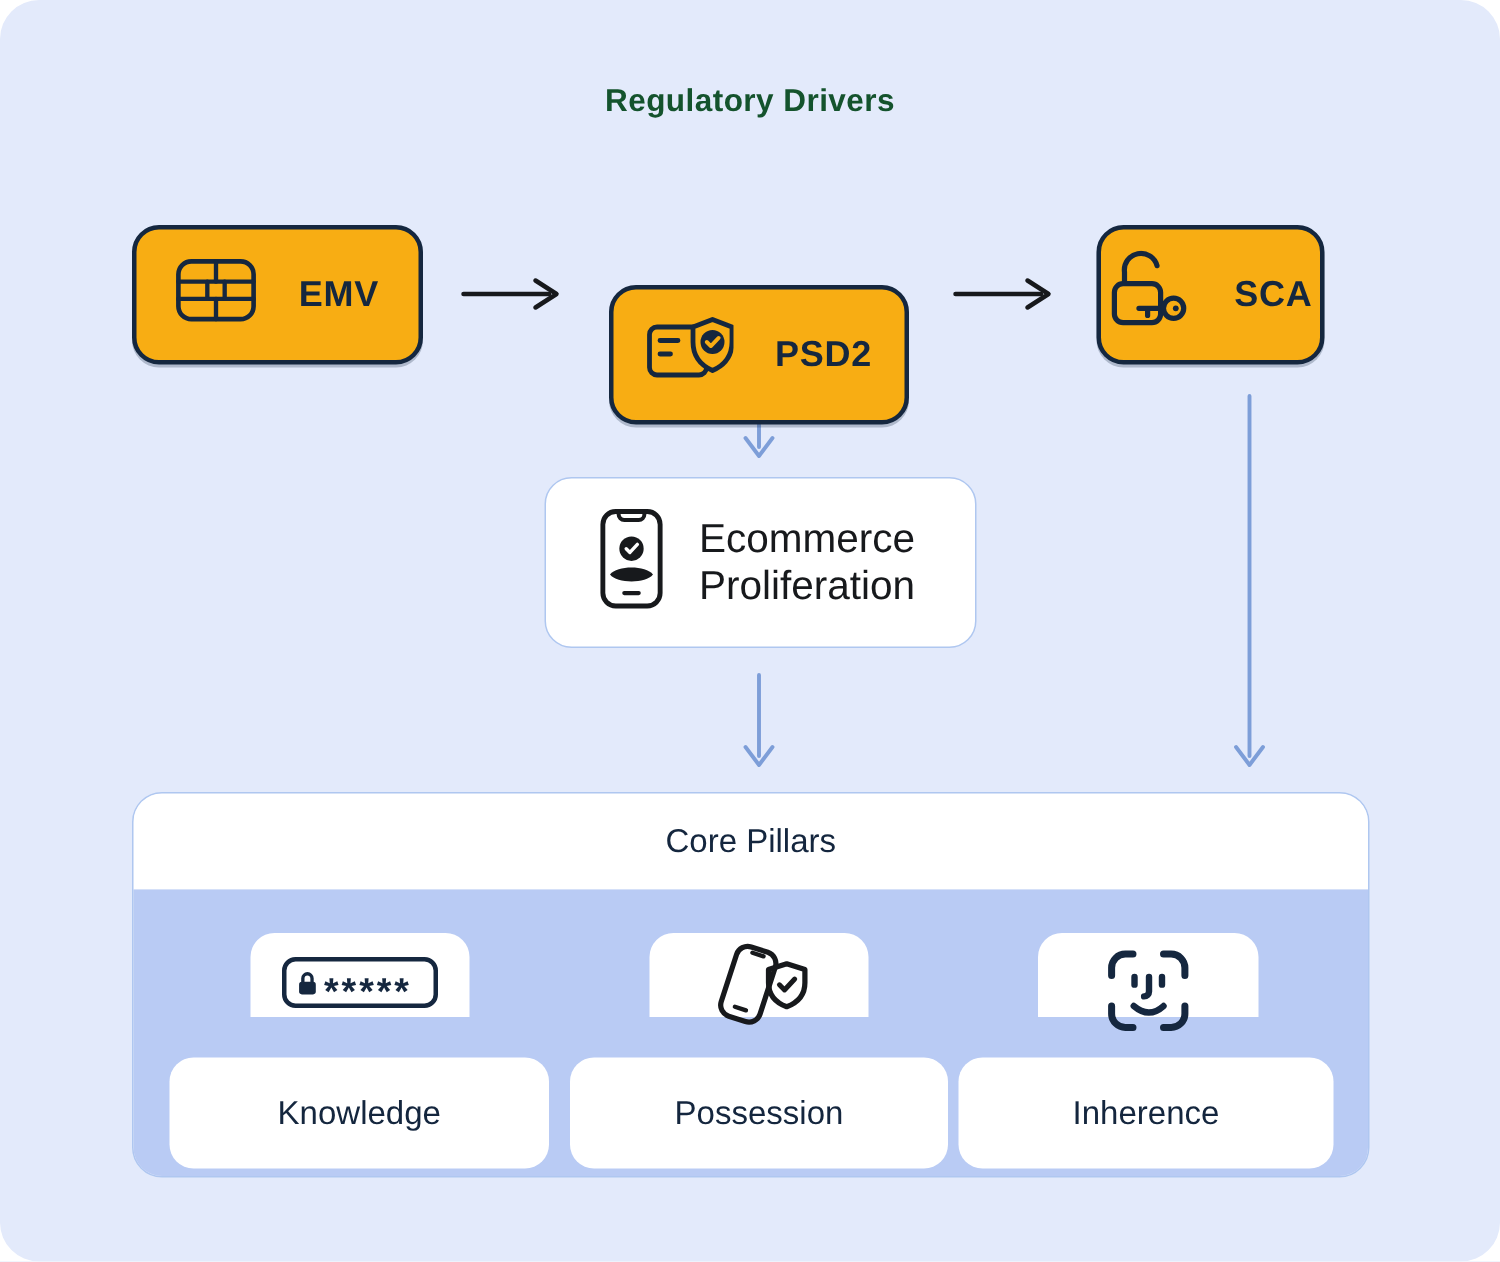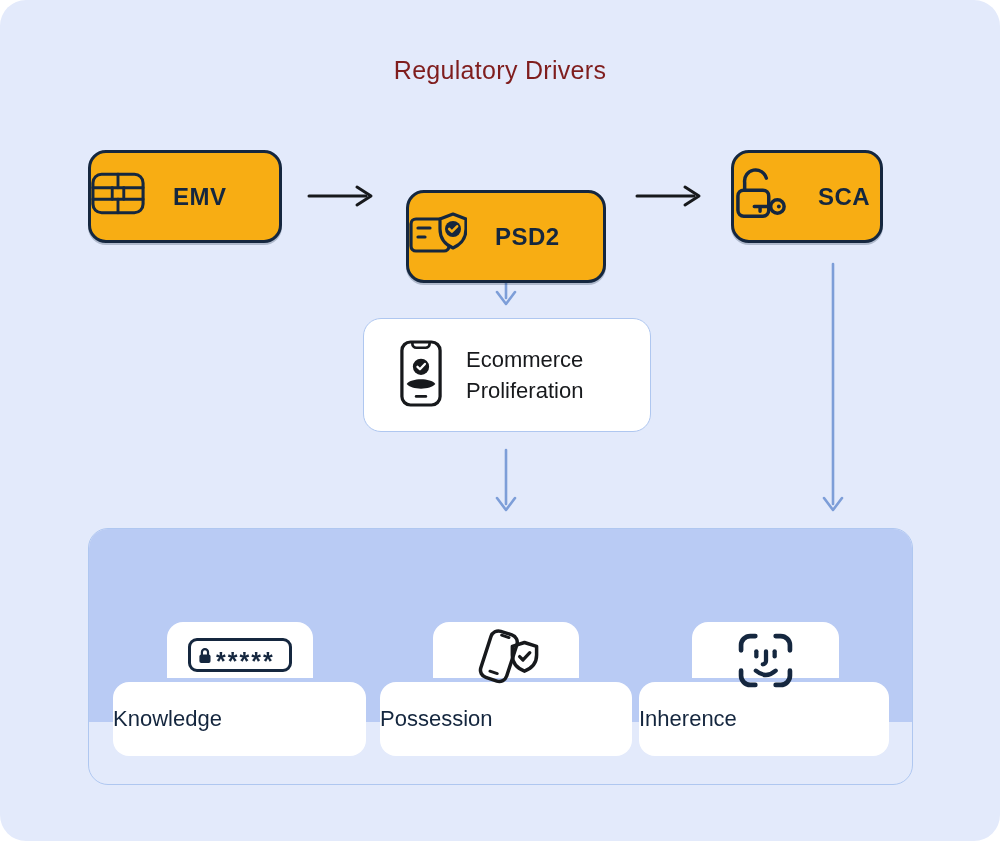--- a/index.html
+++ b/index.html
@@ -5,62 +5,62 @@
   :root{
     --canvas-bg:#E3EAFB; --driver-fill:#F8AD13; --outline-navy:#15273F;
     --text-navy:#14263E; --text-dark:#17191C; --arrow-dark:#17191C;
     --arrow-blue:#7D9ED8; --panel-blue:#B9CBF4; --card-border:#AFC7F0; --white:#FFFFFF;
   }
   *{margin:0;padding:0;box-sizing:border-box;}
   body{background:#fff;font-family:"Liberation Sans", sans-serif;}
   .canvas{position:relative;width:1000px;height:841px;background:var(--canvas-bg);
     border-radius:26px;overflow:hidden;}
   .title{position:absolute;top:56px;left:0;width:100%;text-align:center;
-    font-size:25px;font-weight:400;color:#7f1d1d;letter-spacing:.3px;}
+    font-size:21px;font-weight:700;color:#14532d;letter-spacing:.3px;}
 
   
   .arrows{position:absolute;inset:0;width:1000px;height:841px;pointer-events:none;}
   .arrow-dark{stroke:var(--arrow-dark);stroke-width:3;fill:none;stroke-linecap:round;stroke-linejoin:round;}
   .arrow-blue{stroke:var(--arrow-blue);stroke-width:2.6;fill:none;stroke-linecap:round;stroke-linejoin:round;}
 
   
   .driver{position:absolute;top:150px;height:93px;background:var(--driver-fill);
     border:3.5px solid var(--outline-navy);border-radius:18px;
-    display:flex;align-items:center;gap:28px;
+    display:flex;align-items:center;justify-content:center;gap:28px;
     color:var(--outline-navy);font-size:24px;font-weight:600;letter-spacing:.5px;
     box-shadow:0 2px 0 rgba(21,39,63,.25);}
   .driver-emv{left:88px;width:194px;}
   .driver-psd2{left:406px;width:200px;margin-top:40px;}
   .driver-sca{left:731px;width:152px;}
 
   .stroke-navy{stroke:var(--outline-navy);fill:none;stroke-linecap:round;stroke-linejoin:round;}
   .fill-navy{fill:var(--outline-navy);stroke:none;}
   .fill-orange{fill:var(--driver-fill);}
   .stroke-orange{stroke:var(--driver-fill);fill:none;stroke-linecap:round;stroke-linejoin:round;}
   .stroke-dark{stroke:var(--text-dark);fill:none;stroke-linecap:round;stroke-linejoin:round;}
   .fill-dark{fill:var(--text-dark);stroke:none;}
   .stroke-white{stroke:#fff;fill:none;stroke-linecap:round;stroke-linejoin:round;}
 
   
   .ecommerce{position:absolute;left:363px;top:318px;width:288px;height:114px;
     background:var(--white);border:1.5px solid var(--card-border);border-radius:18px;
     display:flex;align-items:center;gap:24px;padding-left:36px;}
-  .ecommerce-text{font-size:22px;line-height:31px;color:var(--text-dark);}
+  .ecommerce-text{font-size:27px;line-height:31px;color:var(--text-dark);}
 
   
   .core{position:absolute;left:88px;top:528px;width:825px;height:257px;
     border-radius:20px;overflow:hidden;border:1px solid var(--card-border);}
   .core-header{height:64px;background:var(--white);display:flex;align-items:center;justify-content:center;
     font-size:22px;color:var(--text-navy);}
   .core-body{height:193px;background:var(--panel-blue);}
 
   .pillar-tab{position:absolute;top:622px;height:56px;background:var(--white);
     border-radius:16px 16px 0 0;}
-  .pillar-card{position:absolute;top:682px;height:74px;background:var(--white);
-    border-radius:16px;display:flex;align-items:center;
+  .pillar-card{position:absolute;top:705px;height:74px;background:var(--white);
+    border-radius:16px;display:flex;align-items:center;justify-content:center;
     font-size:22px;color:var(--text-navy);}
   .tab-knowledge{left:167px;width:146px;}
   .card-knowledge{left:113px;width:253px;}
   .tab-possession{left:433px;width:146px;}
   .card-possession{left:380px;width:252px;}
   .tab-inherence{left:692px;width:147px;}
   .card-inherence{left:639px;width:250px;}
 
   .pillar-icon{position:absolute;pointer-events:none;}
   .icon-knowledge{left:188px;top:638px;width:104px;height:34px;
@@ -149,20 +149,21 @@
         <path class="stroke-dark" stroke-width="3" d="M17 59 H27"></path>
       </svg>
     </span>
     <span class="ecommerce-text">
       <span>Ecommerce</span><br>
       <span>Proliferation</span>
     </span>
   </div>
 
   <div class="core">
+    <div class="core-header">Core Pillars</div>
     <div class="core-body"></div>
   </div>
 
   <div class="pillar-tab tab-knowledge"></div>
   <div class="pillar-tab tab-possession"></div>
   <div class="pillar-tab tab-inherence"></div>
 
   <div class="pillar-card card-knowledge">
     <span>Knowledge</span>
   </div>

